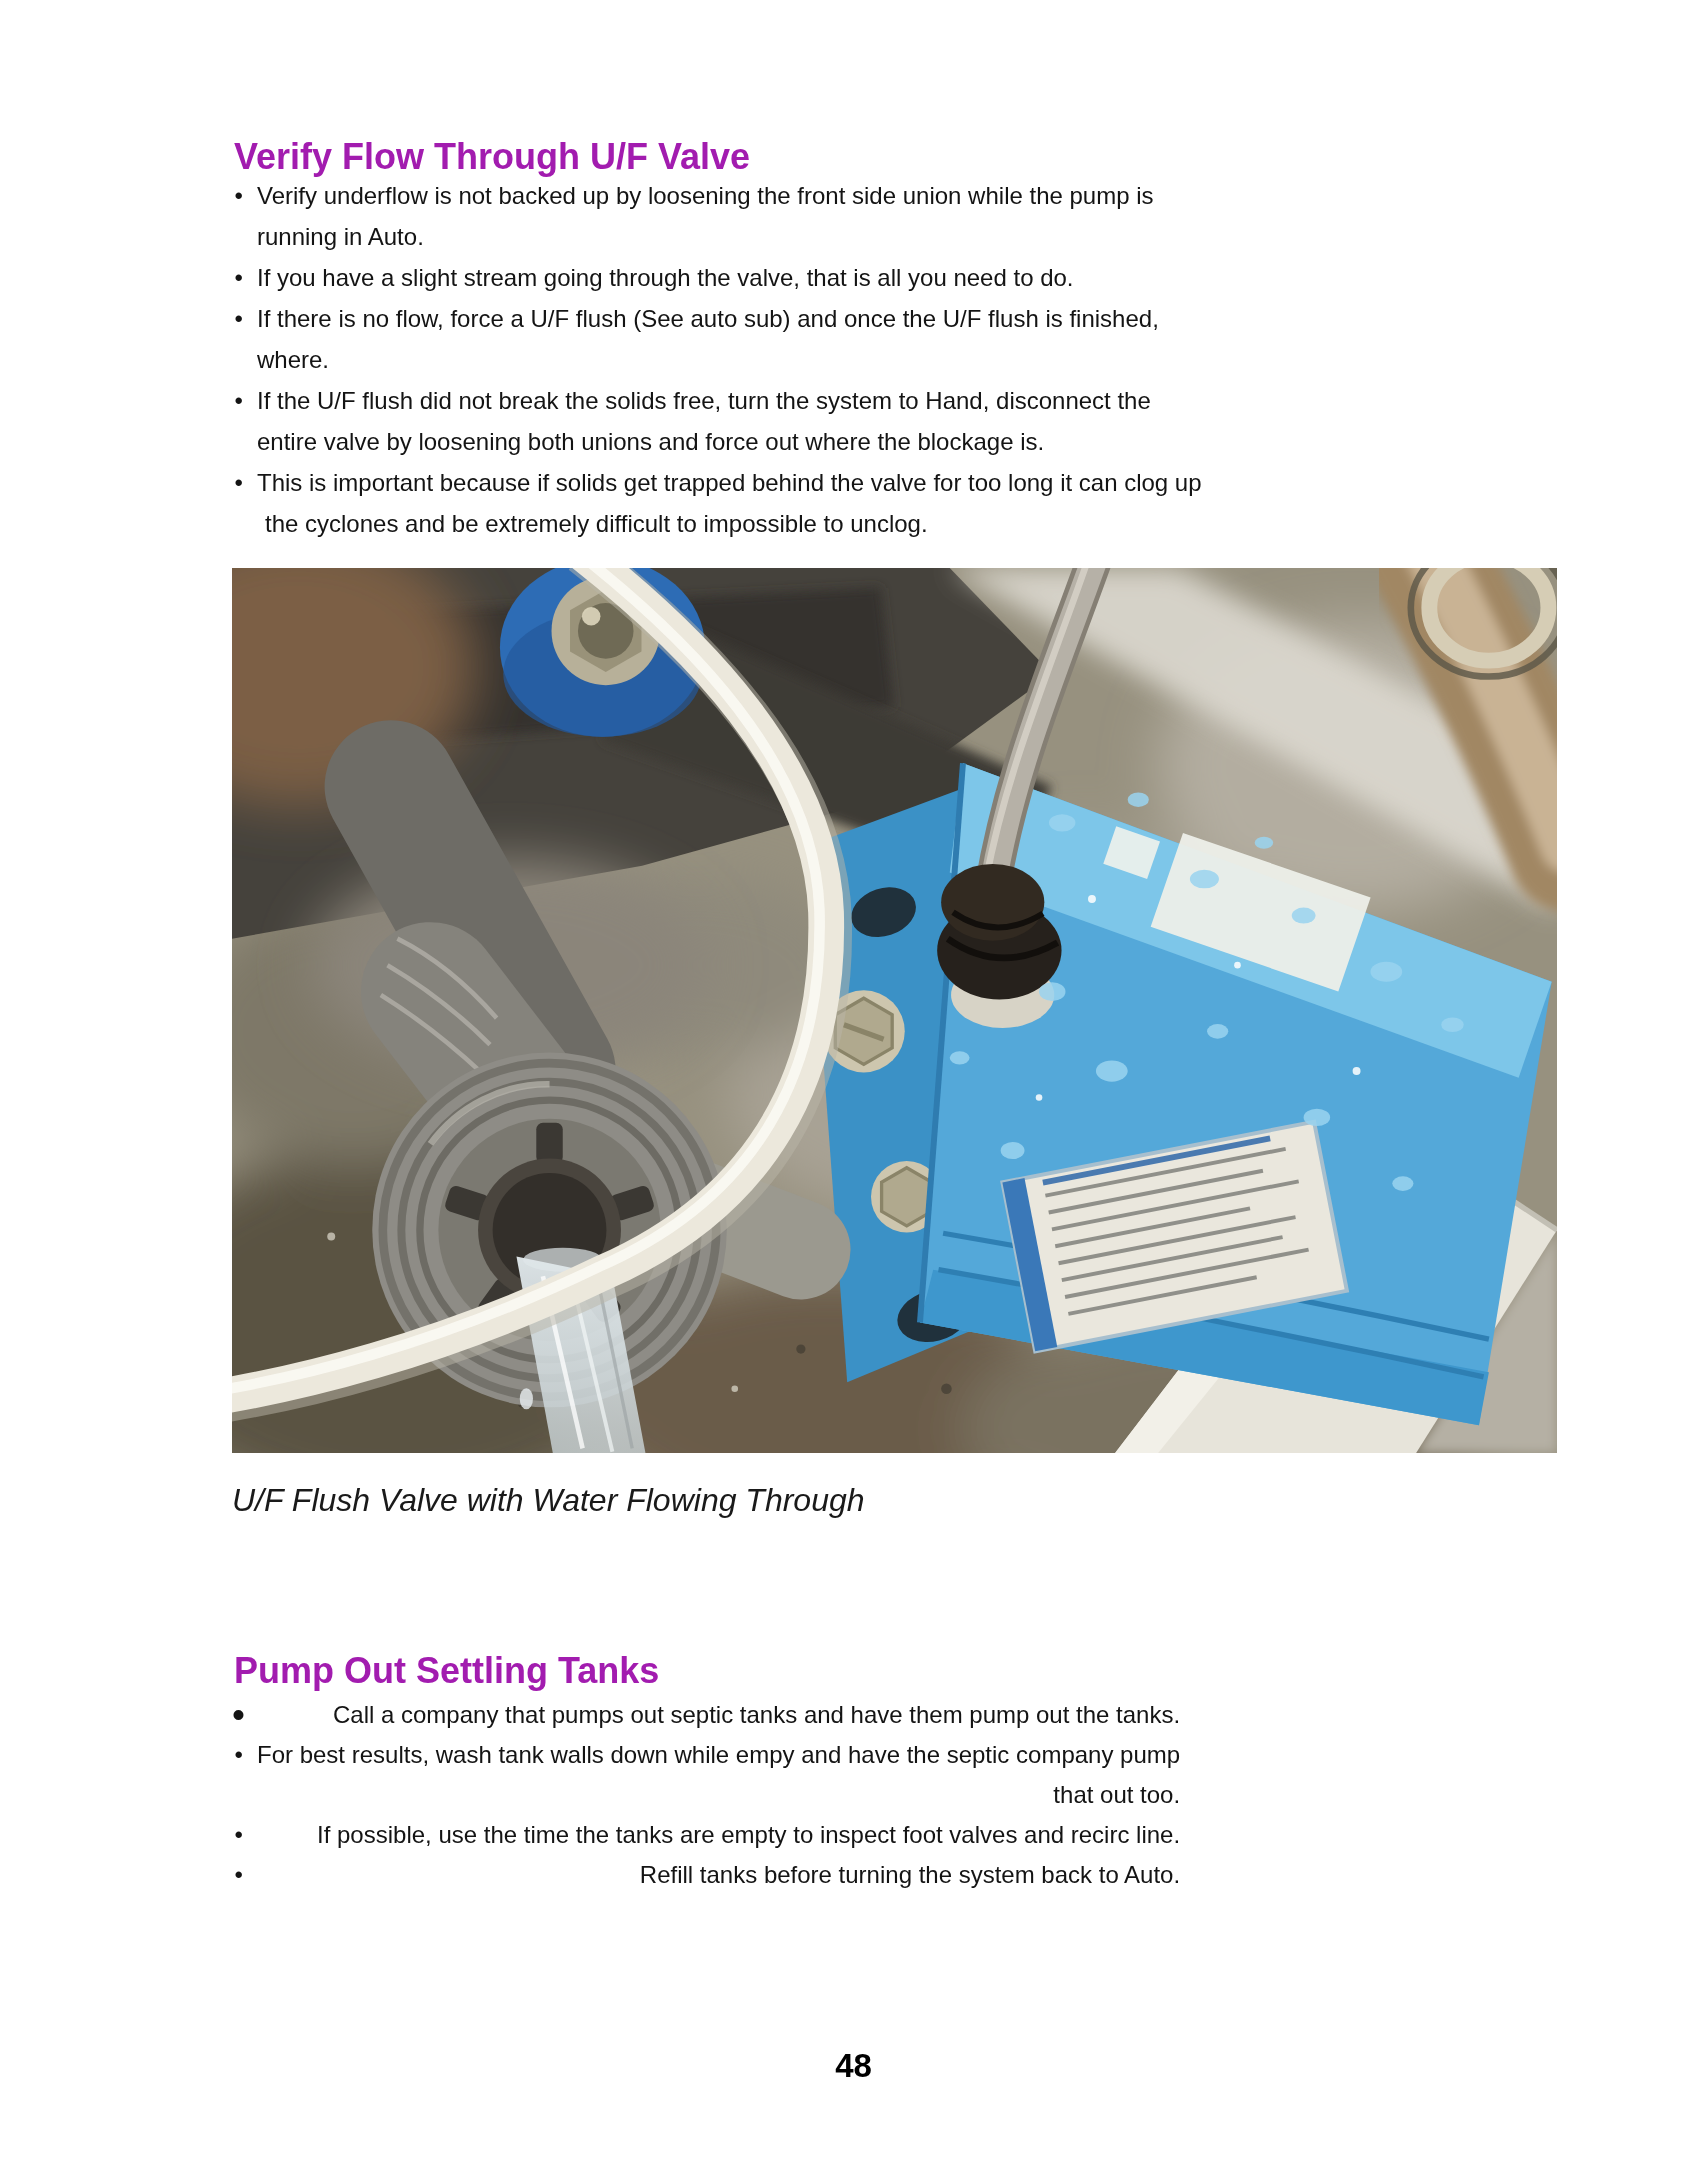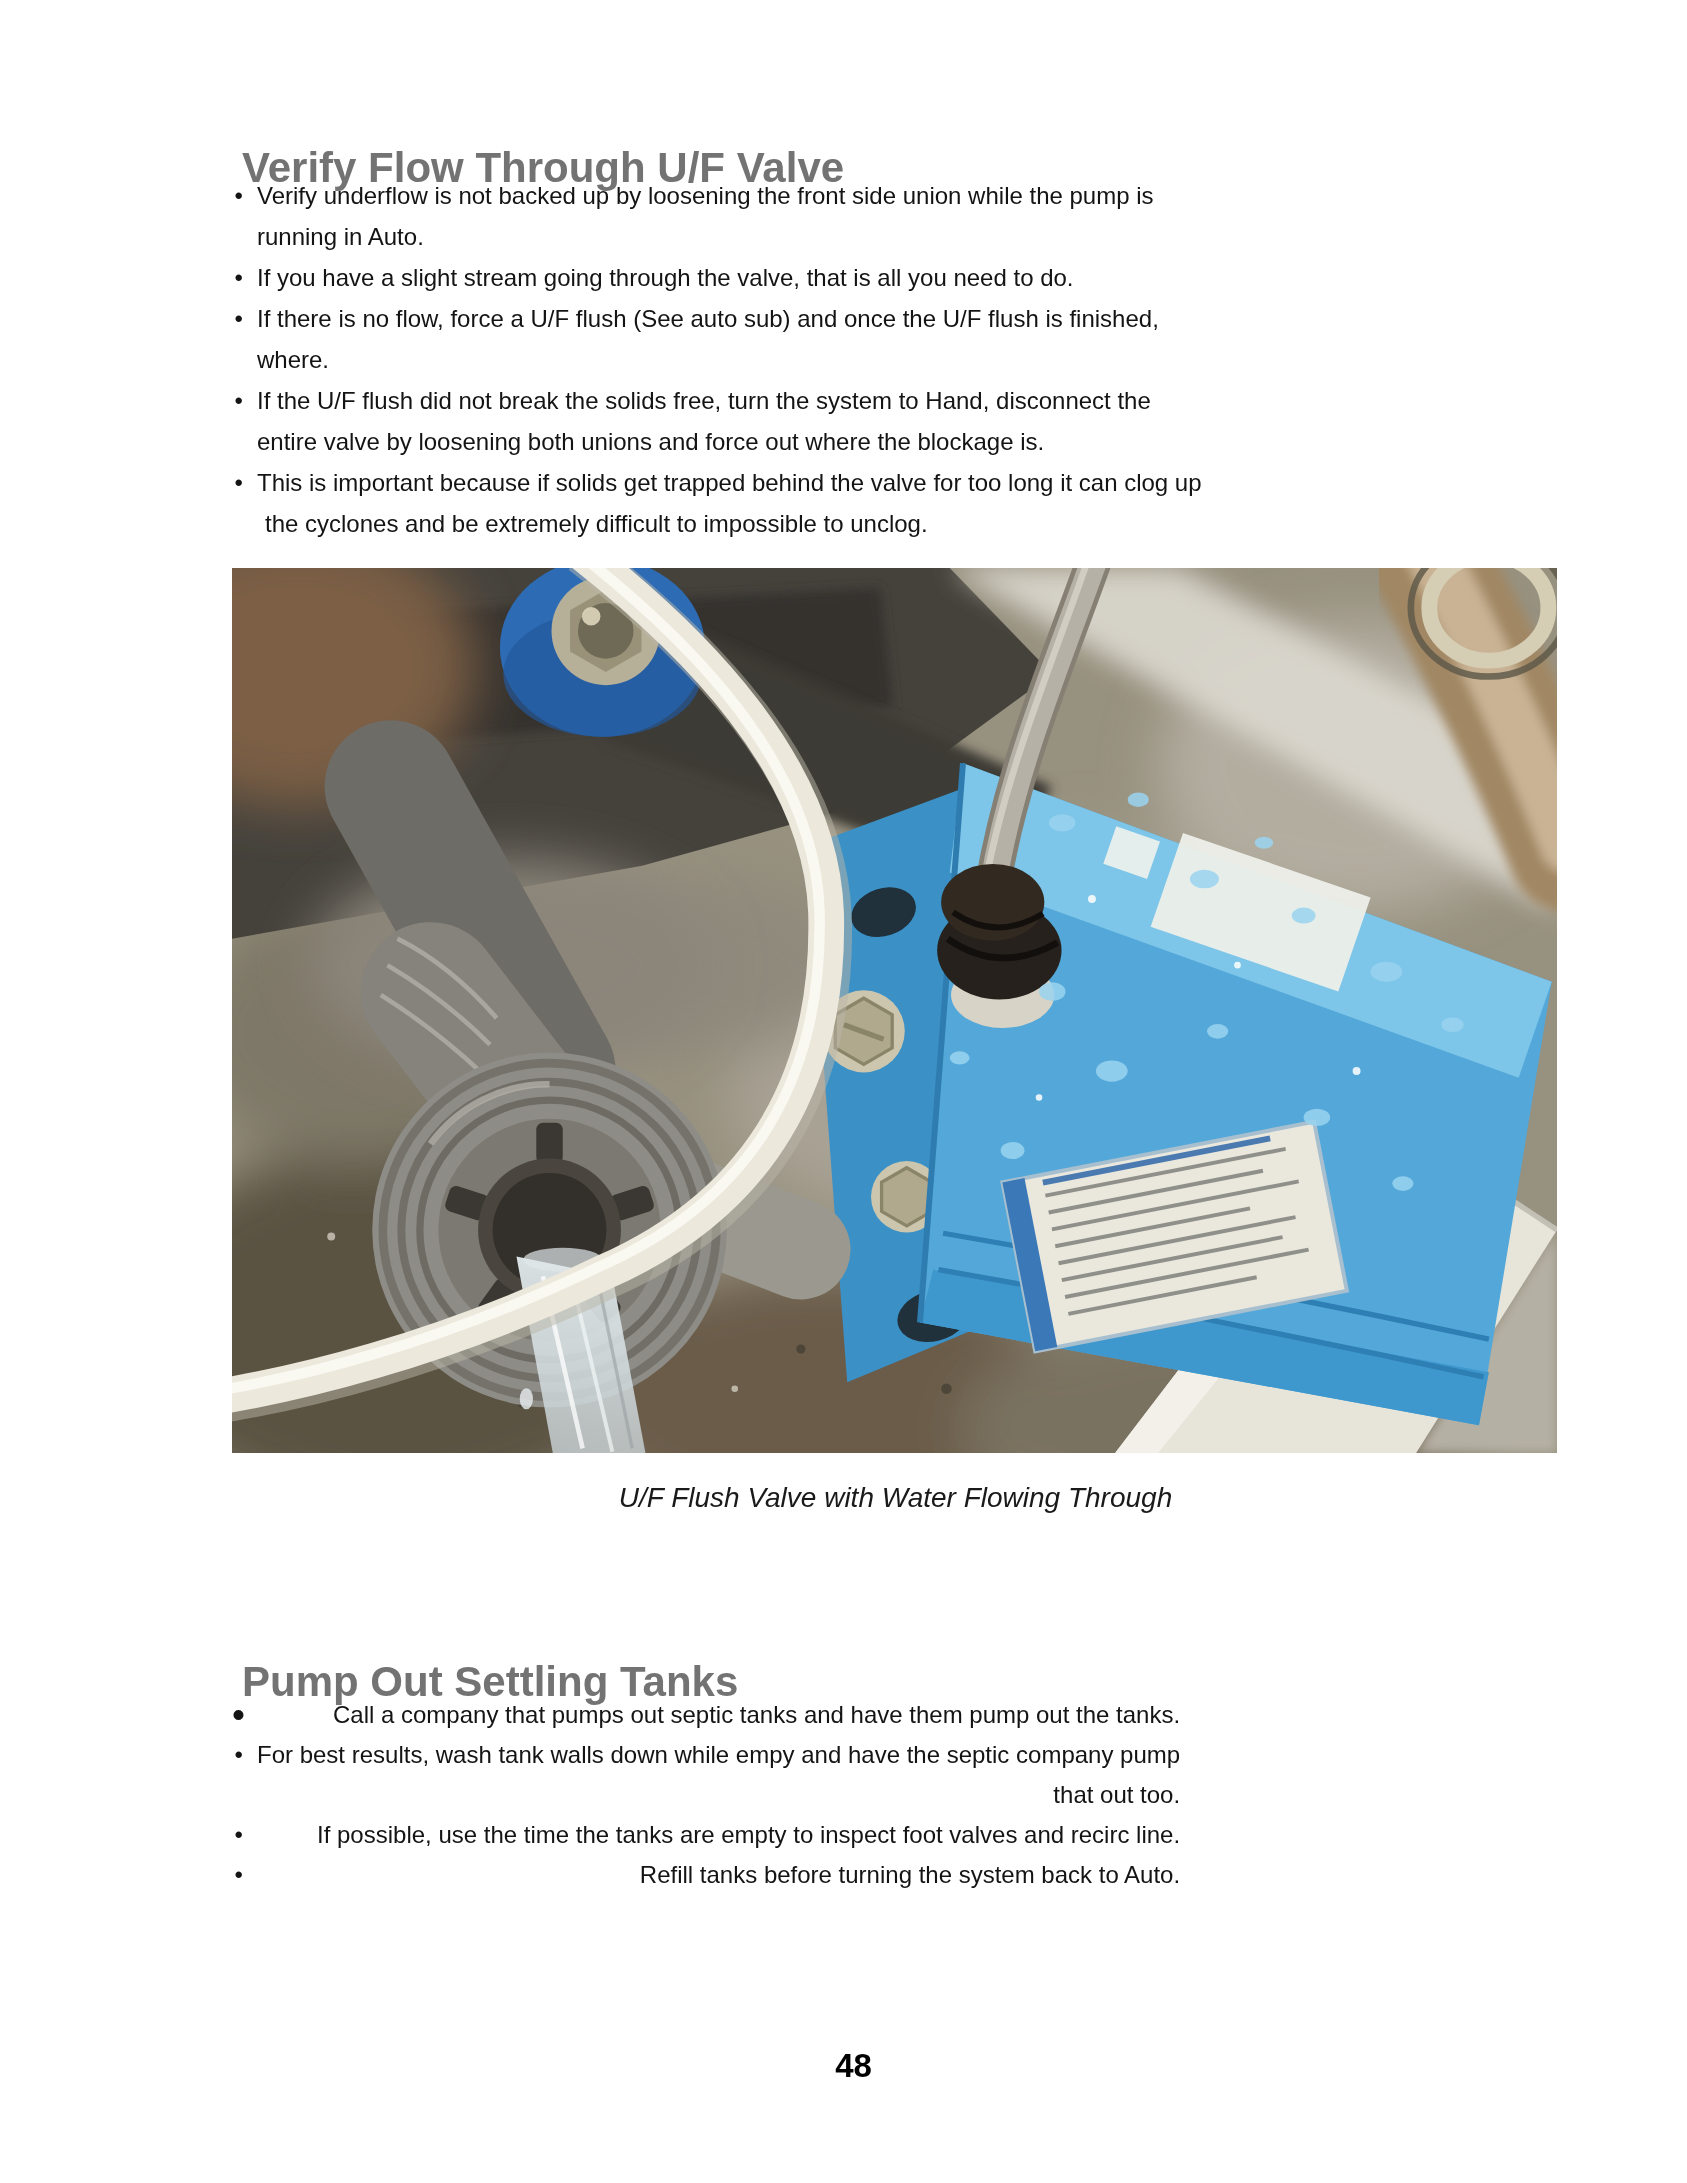--- a/index.html
+++ b/index.html
@@ -5,22 +5,22 @@
   html,body{margin:0;padding:0;background:#ffffff;}
   .page{
     position:relative;
     width:1687px;height:2183px;
     background:#ffffff;
     font-family:"Liberation Sans", sans-serif;
     color:#111111;
     overflow:hidden;
   }
   .h{
-    position:absolute;left:230px;margin:12px;
-    font-size:42px;font-weight:bold;color:#737373;
+    position:absolute;left:230px;margin:4px;
+    font-size:36px;font-weight:bold;color:#a21caf;
     letter-spacing:0px;white-space:nowrap;
   }
   .s1h{top:132px;}
   .s2h{top:1646px;text-align:right;}
   .bullets{position:absolute;left:232px;font-size:24px;color:#141414;}
   .s1b{top:175px;line-height:41px;}
   .s2b{top:1695px;line-height:40px;text-align:right;}
   .bi{position:relative;padding-left:25px;}
   .bi::before{
     content:"\2022";
@@ -29,21 +29,21 @@
   .bi.big::before{font-size:37px;left:0;}
   .ln{white-space:nowrap;}
   .ln.ind{margin-left:8px;}
   .photo{
     position:absolute;left:232px;top:568px;width:1325px;height:885px;
     margin:0;padding:0;overflow:hidden;background:#97917f;
   }
   .photo svg{display:block;width:100%;height:100%;}
   .caption{
     position:absolute;left:232px;top:1482px;width:1327px;
-    text-align:center;font-size:28px;font-style:italic;color:#1a1a1a;
+    text-align:left;font-size:32px;font-style:italic;color:#1a1a1a;
     white-space:nowrap;
   }
   .pagenum{
     position:absolute;left:0;top:2047px;width:1707px;
     text-align:center;font-size:33px;font-weight:bold;color:#000;
   }
 </style>
 </head>
 <body>
 

